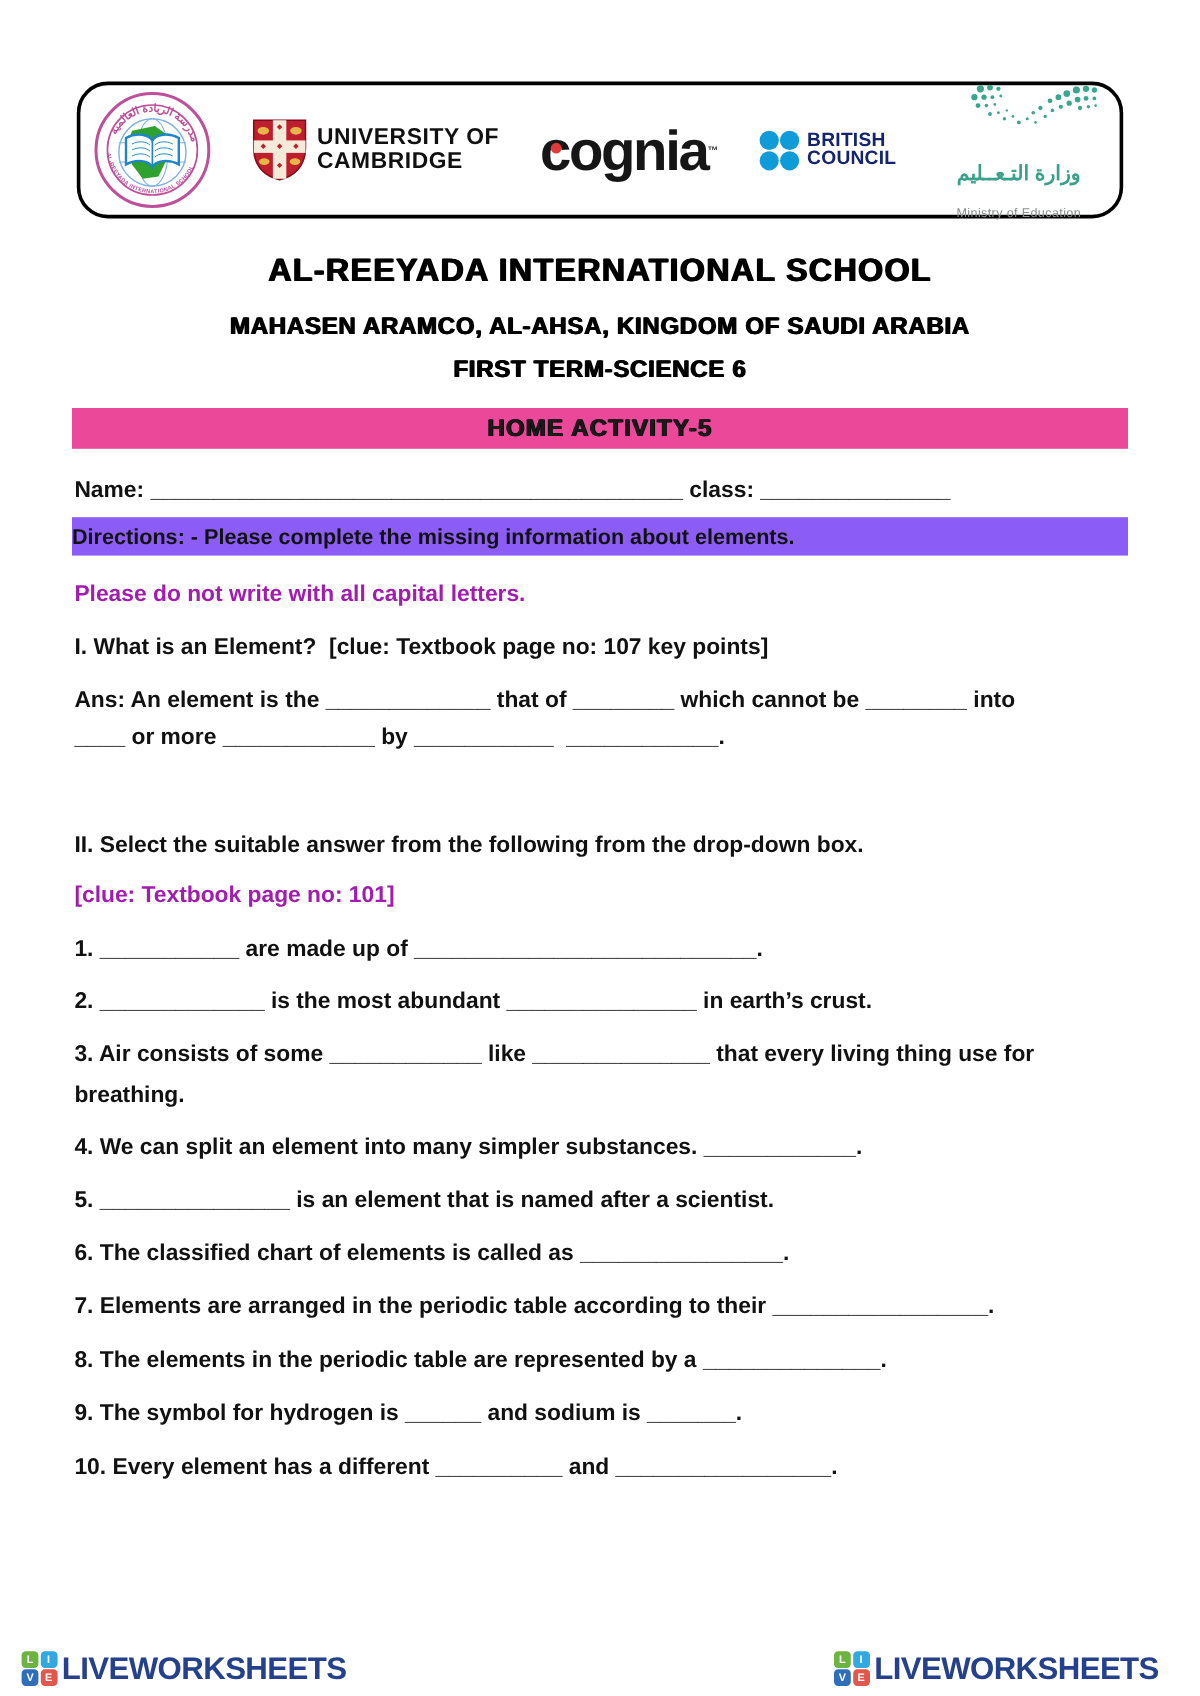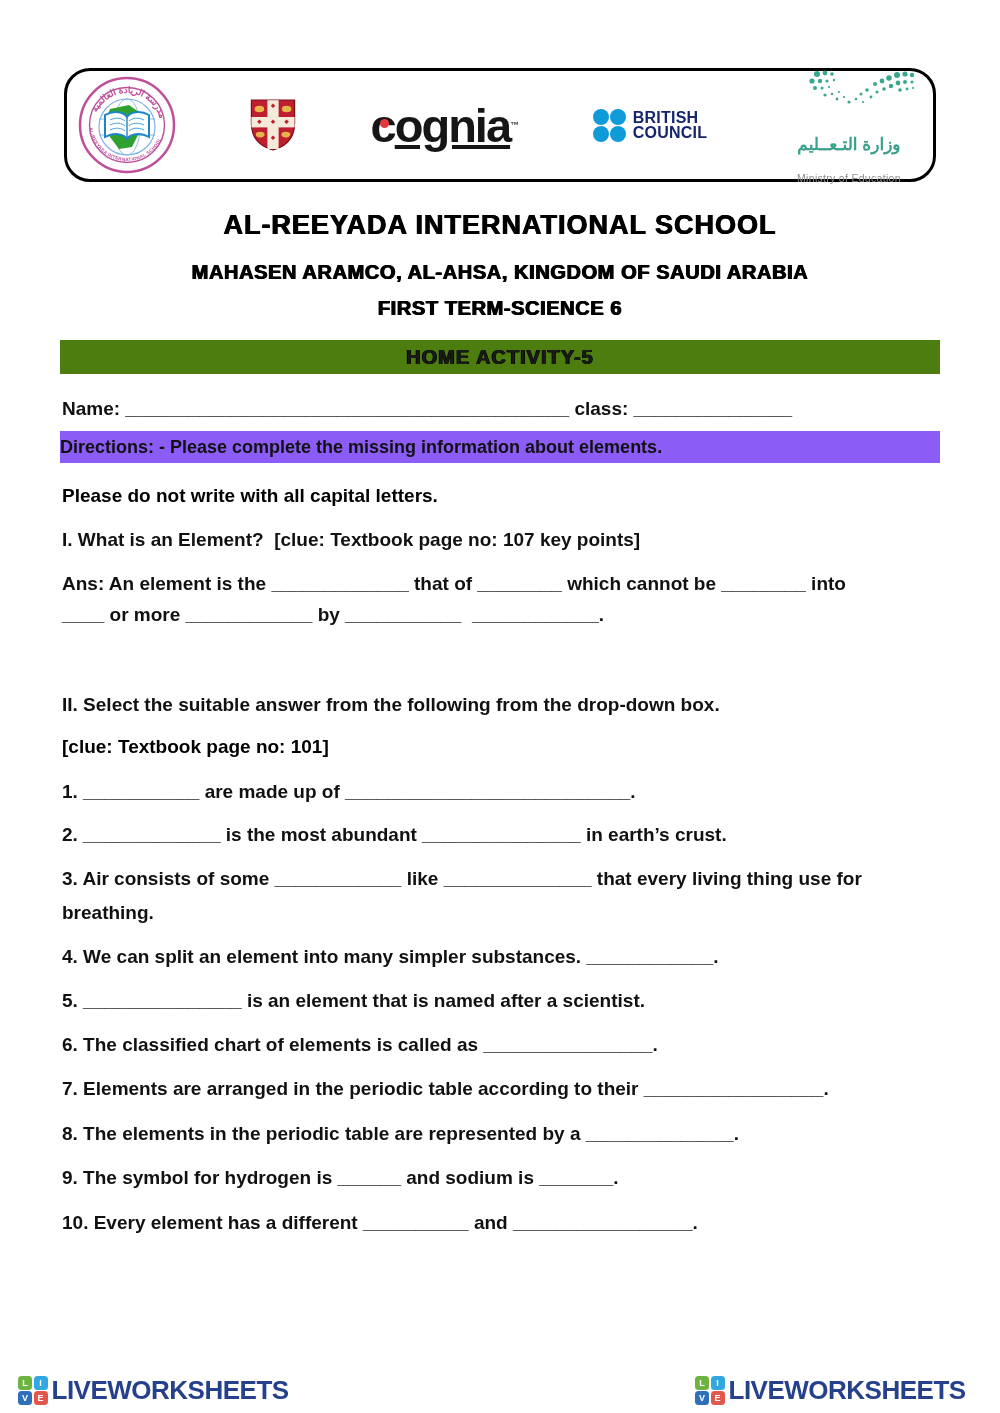--- a/index.html
+++ b/index.html
@@ -28,21 +28,20 @@
   .cambridge-text {
     font-size:19px; line-height:20px; font-weight:700;
     letter-spacing:0.5px; color:#101010; white-space:nowrap;
   }
 
   
   .cognia { position:relative; margin-left:2px; }
   .cognia-word {
     font-size:47px; font-weight:900; letter-spacing:-2px;
     color:#161616;
-    text-decoration:underline;
   }
   .c-wrap { position:relative; display:inline-block; }
   .c-dot {
     position:absolute; right:6px; top:21px;
     width:9px; height:9px; border-radius:50%;
     background:#e03a3e;
   }
   .cognia-tm { font-size:9px; font-weight:700; vertical-align:28px; color:#333; }
 
   
@@ -80,21 +79,21 @@
   .line {
     left:62px; width:880px;
     font-size:19px; font-weight:700; line-height:34px;
     white-space:pre-wrap; color:#111;
   }
   .highlight-bar {
     left:60px; top:431px; width:880px; height:32px;
     display:flex; align-items:center;
   }
   .highlight-bar .line { position:static; width:auto; font-size:18px; }
-  .red { color:#000000; }
+  .red { color:#a21caf; }
 
   
   .footer-brand { display:flex; align-items:center; gap:2px; }
   .lw-grid {
     display:grid; grid-template-columns:14px 14px; grid-template-rows:14px 14px;
     gap:1.5px; margin-right:2px;
   }
   .lw-sq {
     border-radius:3.5px; color:#fff; font-size:9px; font-weight:800;
     display:flex; align-items:center; justify-content:center;
@@ -148,20 +147,24 @@
       <rect x="28" y="8" width="4" height="4" fill="#be1e2d" transform="rotate(45 30 10)"></rect>
       <rect x="28" y="28" width="4" height="4" fill="#be1e2d" transform="rotate(45 30 30)"></rect>
       <rect x="28" y="48" width="4" height="4" fill="#be1e2d" transform="rotate(45 30 50)"></rect>
       <rect x="11" y="28" width="4" height="4" fill="#be1e2d" transform="rotate(45 13 30)"></rect>
       <rect x="45" y="28" width="4" height="4" fill="#be1e2d" transform="rotate(45 47 30)"></rect>
       <ellipse cx="13" cy="14" rx="6" ry="4" fill="#e8b54a"></ellipse>
       <ellipse cx="47" cy="14" rx="6" ry="4" fill="#e8b54a"></ellipse>
       <ellipse cx="14" cy="46" rx="5.5" ry="3.5" fill="#e8b54a"></ellipse>
       <ellipse cx="46" cy="46" rx="5.5" ry="3.5" fill="#e8b54a"></ellipse>
     </svg>
+    <div class="cambridge-text">
+      <div>UNIVERSITY OF</div>
+      <div>CAMBRIDGE</div>
+    </div>
   </div>
 
   <div class="logo-cell cognia">
     <span class="cognia-word"><span class="c-wrap">c<span class="c-dot"></span></span>ognia</span>
       <span class="cognia-tm">™</span>
   </div>
 
   <div class="logo-cell bc">
     <svg width="36" height="36" viewBox="0 0 36 36">
       <circle cx="10" cy="10" r="8" fill="#0e9bd8"></circle>
@@ -218,21 +221,21 @@
     </svg>
     <div class="moe-arabic">وزارة التـعــليم</div>
     <div class="moe-english">Ministry of Education</div>
   </div>
 </div>
 
 <div class="abs display title-school">AL-REEYADA INTERNATIONAL SCHOOL</div>
 <div class="abs display title-address">MAHASEN ARAMCO, AL-AHSA, KINGDOM OF SAUDI ARABIA</div>
 <div class="abs display title-term">FIRST TERM-SCIENCE 6</div>
 
-<div class="abs banner" style="background:#4d7c0f">
+<div class="abs banner" style="background:#ec4899">
   <span class="banner-text">HOME ACTIVITY-5</span>
 </div>
 
 <div class="abs line" style="top:392px">Name: __________________________________________ class: _______________</div>
 
 <div class="abs highlight-bar" style="background:#8b5cf6">
   <span class="line">Directions: - Please complete the missing information about elements.</span>
 </div>
 <div class="abs line red" style="top:479px">Please do not write with all capital letters.</div>
 

